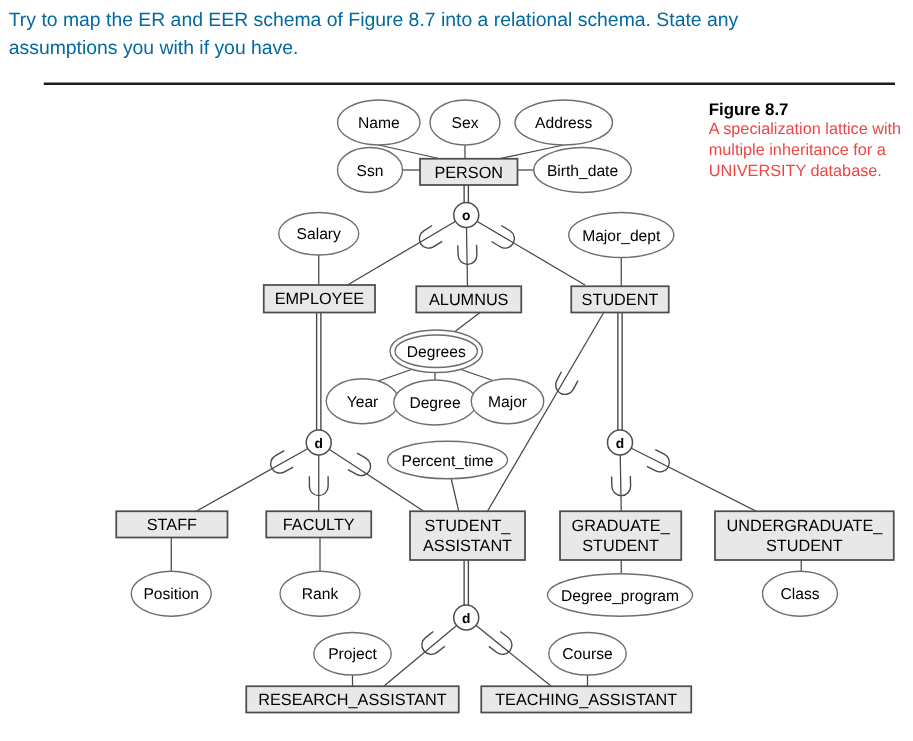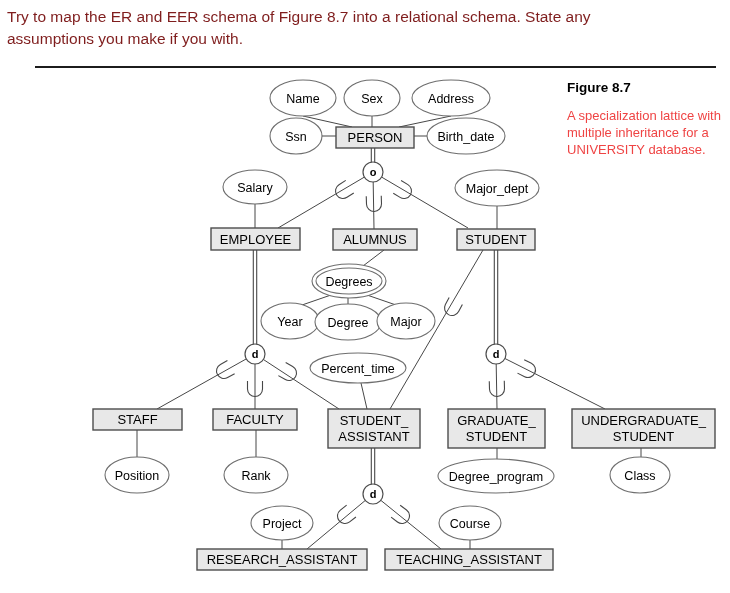--- a/index.html
+++ b/index.html
@@ -1,32 +1,32 @@
 <!DOCTYPE html>
 <html><head>
 <meta charset="utf-8">
 <style>
   html,body{margin:0;padding:0;background:#ffffff;}
   body{width:730px;height:593px;position:relative;overflow:hidden;
        font-family:"Liberation Sans","DejaVu Sans",sans-serif;color:#000;}
   .instruction{position:absolute;left:7px;top:6px;width:700px;
-       font-size:15.5px;line-height:1.42;color:#7f1d1d;}
+       font-size:15.5px;line-height:1.42;color:#0369a1;}
   .rule{position:absolute;left:35px;top:66px;width:681px;height:2px;background:#1c1c1c;}
   .caption{position:absolute;left:567px;top:80px;width:156px;}
-  .caption .cap-title{font-weight:bold;font-size:13.5px;margin-bottom:13px;}
+  .caption .cap-title{font-weight:bold;font-size:13.5px;margin-bottom:0;}
   .caption .cap-body{font-size:13px;line-height:1.3;color:#ef4444;}
   #diagram{position:absolute;left:0;top:0;}
   svg text{font-family:"Liberation Sans","DejaVu Sans",sans-serif;}
 </style>
 </head>
 <body>
 
 <div class="instruction">
   <div>Try to map the ER and EER schema of Figure 8.7 into a relational schema. State any</div>
-  <div>assumptions you make if you with.</div>
+  <div>assumptions you with if you have.</div>
 </div>
 
 <div class="rule"></div>
 
 <svg id="diagram" width="730" height="593" viewBox="0 0 730 593" xmlns="http://www.w3.org/2000/svg">
     <line x1="303" y1="116" x2="352" y2="127" stroke="#474747" stroke-width="1"></line>
     <line x1="372" y1="116" x2="372" y2="127" stroke="#474747" stroke-width="1"></line>
     <line x1="451" y1="116" x2="399" y2="127" stroke="#474747" stroke-width="1"></line>
     <line x1="322" y1="136" x2="336" y2="136" stroke="#474747" stroke-width="1"></line>
     <line x1="427" y1="136" x2="414" y2="136" stroke="#474747" stroke-width="1"></line>

